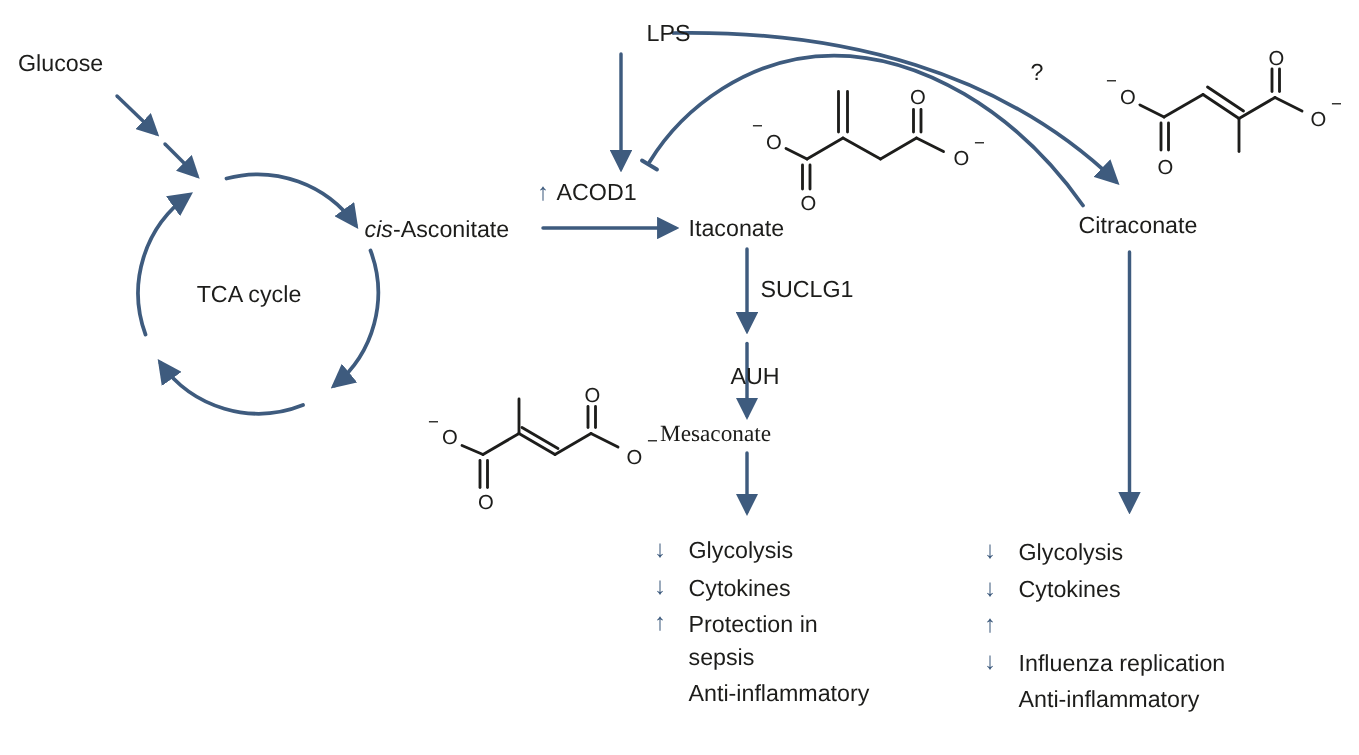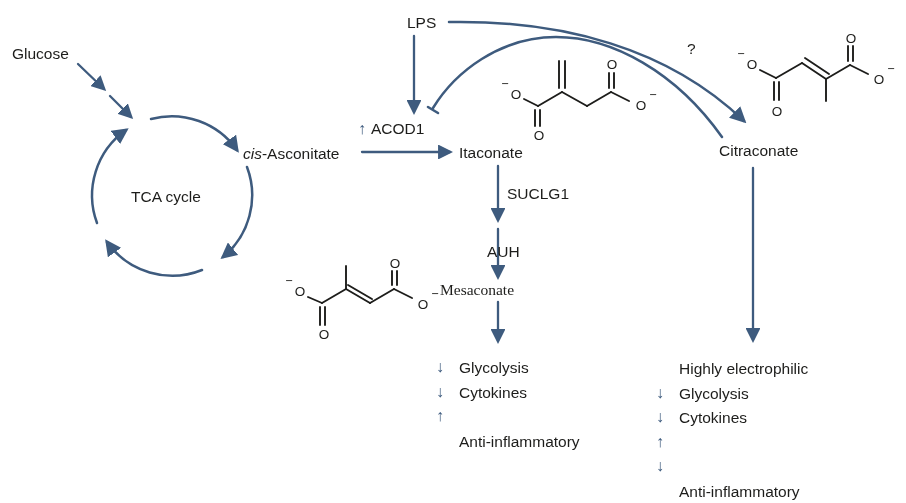--- a/index.html
+++ b/index.html
@@ -123,68 +123,66 @@
       <path class="bond" d="M394,289 L412,298"></path>
       <text class="atom" x="300" y="296">O</text>
       <text class="atom charge" x="289" y="285">−</text>
       <text class="atom" x="324" y="339">O</text>
       <text class="atom" x="395" y="268">O</text>
       <text class="atom" x="423" y="309">O</text>
       <text class="atom charge" x="435" y="298">−</text>
     </g>
   </svg>
 
-  <div class="label" style="left:12px;top:45px;">Glucose</div>
+  <div class="label" style="left:12px;top:34px;">Glucose</div>
   <div class="label" style="left:116px;top:188px;width:100px;text-align:center;">TCA cycle</div>
   <div class="label" style="left:243px;top:145px;"><span class="it">cis</span><span>-Asconitate</span></div>
-  <div class="label" style="left:407px;top:14px;">LPS</div>
+  <div class="label" style="left:431px;top:14px;">LPS</div>
   <div class="label" style="left:358px;top:120px;"><span class="inline-up">↑</span><span>ACOD1</span></div>
   <div class="label" style="left:459px;top:144px;">Itaconate</div>
   <div class="label" style="left:507px;top:185px;">SUCLG1</div>
   <div class="label" style="left:487px;top:243px;">AUH</div>
   <div class="label" style="left:440px;top:281px;font-family:Liberation Serif, serif;">Mesaconate</div>
   <div class="label" style="left:687px;top:40px;">?</div>
   <div class="label" style="left:699px;top:142px;margin-left:20px;">Citraconate</div>
 
   <div class="fx-list fx-left">
     <div class="fx-item">
       <span class="fx-icon">↓</span>
       <span class="fx-label">Glycolysis</span>
     </div>
     <div class="fx-item">
       <span class="fx-icon">↓</span>
       <span class="fx-label">Cytokines</span>
     </div>
     <div class="fx-item">
       <span class="fx-icon">↑</span>
+      <span class="fx-label wrap">Protection in sepsis</span>
     </div>
     <div class="fx-item">
       <span class="fx-icon"></span>
       <span class="fx-label">Anti-inflammatory</span>
     </div>
   </div>
 
   <div class="fx-list fx-right">
-    <div class="fx-item">
-      <span class="fx-icon"></span>
-      <span class="fx-label">Highly electrophilic</span>
-    </div>
     <div class="fx-item">
       <span class="fx-icon">↓</span>
       <span class="fx-label">Glycolysis</span>
     </div>
     <div class="fx-item">
       <span class="fx-icon">↓</span>
       <span class="fx-label">Cytokines</span>
     </div>
     <div class="fx-item">
       <span class="fx-icon">↑</span>
     </div>
     <div class="fx-item">
       <span class="fx-icon">↓</span>
+      <span class="fx-label">Influenza replication</span>
     </div>
     <div class="fx-item">
       <span class="fx-icon"></span>
       <span class="fx-label">Anti-inflammatory</span>
     </div>
   </div>
 
 </div>
 
 </body></html>

